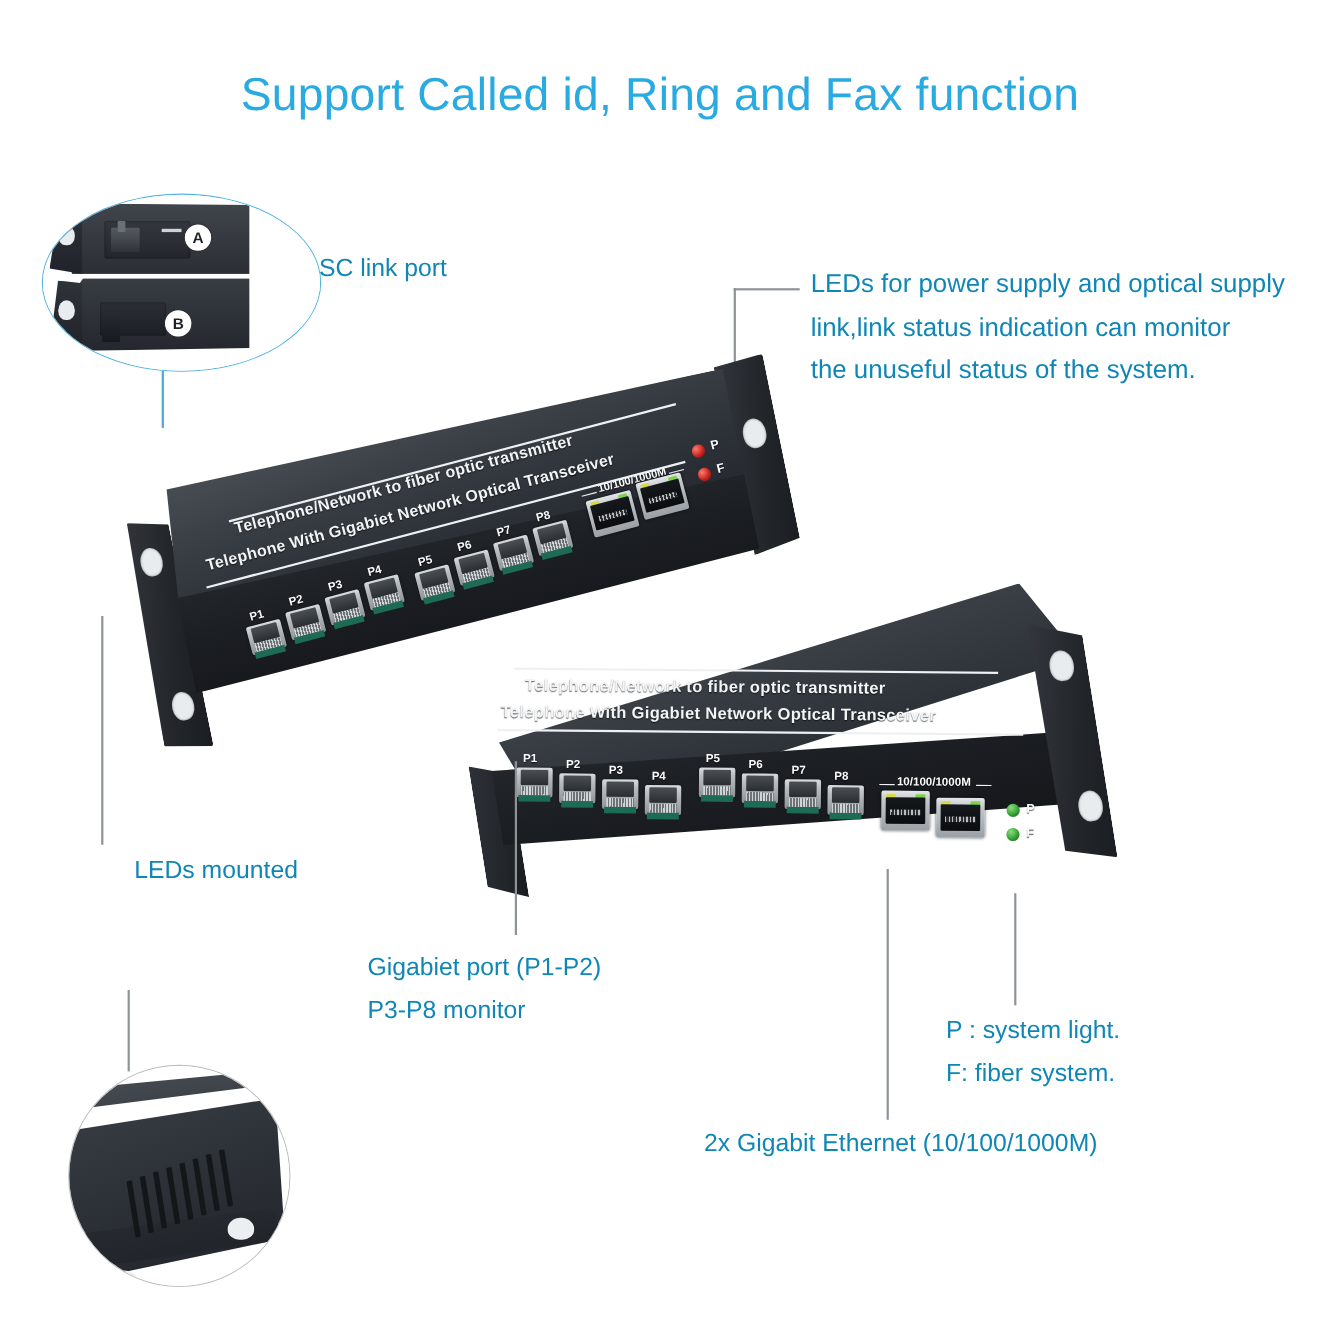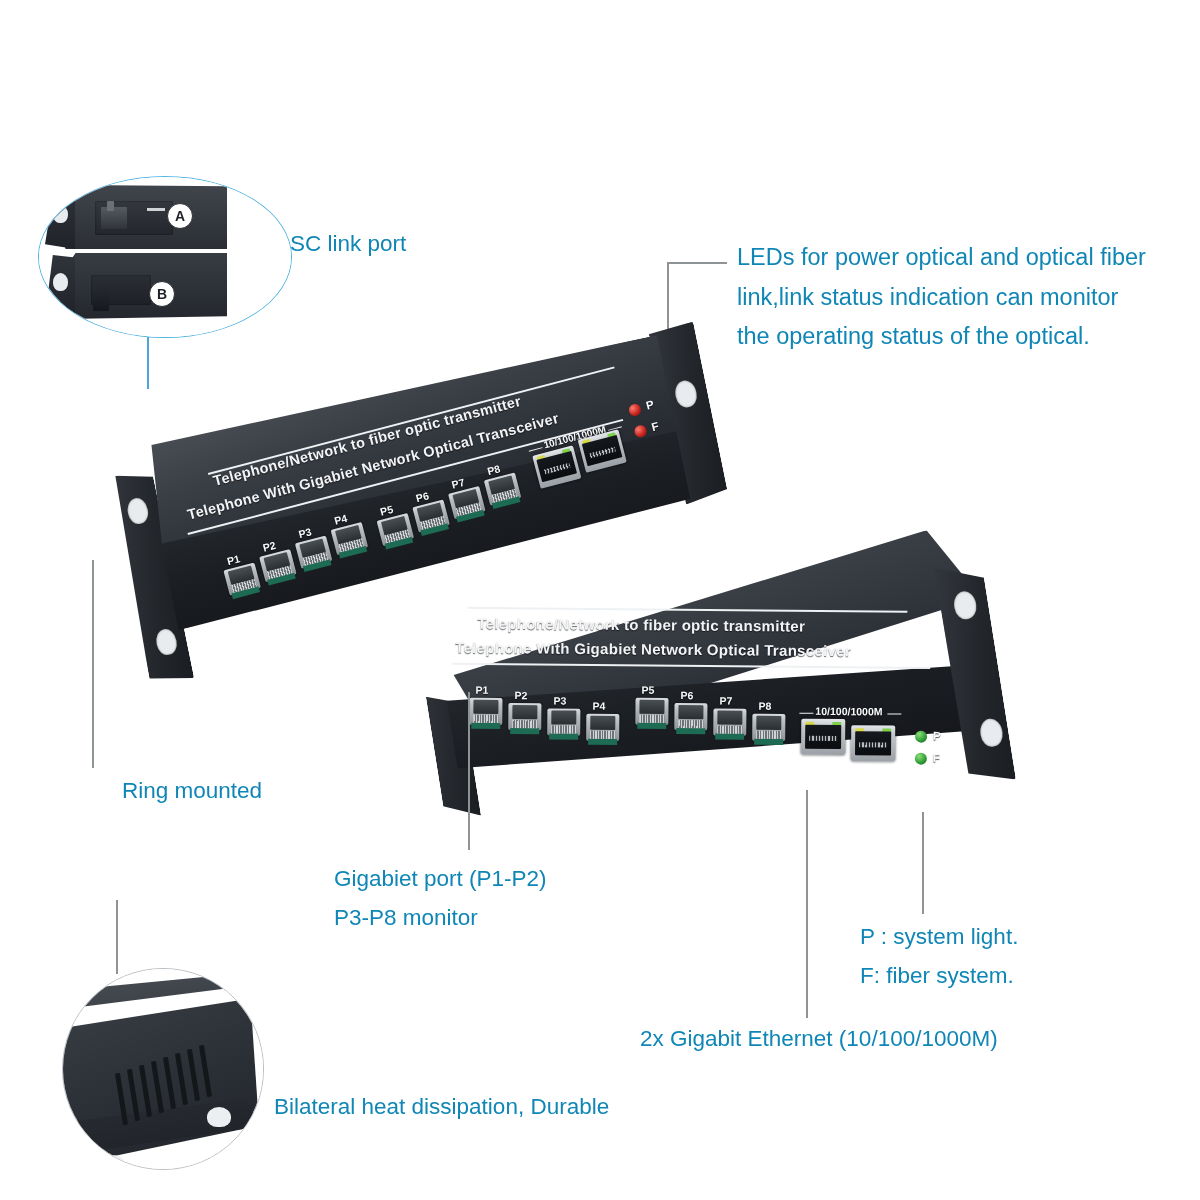--- a/index.html
+++ b/index.html
@@ -188,20 +188,21 @@
     background:linear-gradient(170deg,#2a2e34,#1b1e23);
   }
   .vent{position:absolute;background:#14171a;border-radius:1px;}
   .hv-hole{position:absolute;background:#eceff1;border-radius:50% 50% 44% 44%;}
 </style>
 </head>
 <body>
 
 <div id="stage">
 
+  <div class="title">Support Called id, Ring and Fax function</div>
 
   <div class="inset oval1">
     <div class="sc-wrap">
 
       <div class="sc-body" style="left:18px;top:8px;width:170px;height:64px;
            clip-path:polygon(12% 0,100% 2%,100% 100%,5% 100%,0 46%);"></div>
       <div class="sc-ear" style="left:6px;top:12px;width:30px;height:60px;
            clip-path:polygon(30% 0,100% 6%,100% 100%,0 92%);"></div>
       <div class="sc-slot" style="left:14px;top:28px;width:15px;height:18px;"></div>
 
@@ -228,23 +229,23 @@
       </div>
     </div>
   </div>
 
   <div class="lead blue" style="left:147px;top:337px;height:52px;"></div>
   <div class="callout" style="left:290px;top:233px;">SC link port</div>
 
   <div class="lead h" style="left:667px;top:262px;width:60px;"></div>
   <div class="lead v" style="left:667px;top:262px;height:206px;"></div>
   <div class="callout big" style="left:737px;top:246px;">
-    <span class="ln">LEDs for power optical and optical fiber</span>
+    <span class="ln">LEDs for power supply and optical supply</span>
     <span class="ln">link,link status indication can monitor</span>
-    <span class="ln">the operating status of the optical.</span>
+    <span class="ln">the unuseful status of the system.</span>
   </div>
 
   <div class="device" style="left:118px;top:378px;width:620px;height:250px;transform:rotate(-11.5deg);">
 
     <div class="bracket" style="left:2px;top:36px;width:44px;height:214px;
                 clip-path:polygon(16% 0,100% 4%,100% 100%,0 96%);"></div>
     <div class="keyhole" style="left:14px;top:62px;width:20px;height:26px;"></div>
     <div class="keyhole" style="left:16px;top:196px;width:20px;height:26px;"></div>
 
     <div class="bracket" style="left:560px;top:0px;width:46px;height:178px;
@@ -437,21 +438,21 @@
 
     <div style="position:absolute;left:530px;top:200px;width:56px;height:64px;transform:rotate(9.5deg);">
       <div class="ledp led-green" style="left:2px;top:10px;width:12px;height:12px;"></div>
       <div class="ledlbl" style="left:20px;top:9px;font-size:11.5px;">P</div>
       <div class="ledp led-green" style="left:2px;top:32px;width:12px;height:12px;"></div>
       <div class="ledlbl" style="left:20px;top:31px;font-size:11.5px;">F</div>
     </div>
   </div>
 
   <div class="lead v" style="left:92px;top:560px;height:208px;"></div>
-  <div class="callout" style="left:122px;top:780px;">Ring mounted</div>
+  <div class="callout" style="left:122px;top:780px;">LEDs mounted</div>
 
   <div class="lead v" style="left:468px;top:692px;height:158px;"></div>
   <div class="callout" style="left:334px;top:868px;">
     <span class="ln">Gigabiet port (P1-P2)</span>
     <span class="ln">P3-P8 monitor</span>
   </div>
 
   <div class="lead v" style="left:806px;top:790px;height:228px;"></div>
   <div class="callout" style="left:640px;top:1028px;">2x Gigabit Ethernet (10/100/1000M)</div>
 
@@ -477,15 +478,14 @@
       <div class="vent" style="left:92px;top:92px;width:5px;height:52px;transform:rotate(-9deg);"></div>
       <div class="vent" style="left:104px;top:88px;width:5px;height:52px;transform:rotate(-9deg);"></div>
       <div class="vent" style="left:116px;top:84px;width:5px;height:52px;transform:rotate(-9deg);"></div>
       <div class="vent" style="left:128px;top:80px;width:5px;height:52px;transform:rotate(-9deg);"></div>
       <div class="vent" style="left:140px;top:76px;width:5px;height:52px;transform:rotate(-9deg);"></div>
 
       <div class="hv-hole" style="left:144px;top:138px;width:24px;height:20px;"></div>
       <div class="hv-hole" style="left:38px;top:186px;width:24px;height:18px;"></div>
     </div>
   </div>
-  <div class="callout" style="left:274px;top:1096px;">Bilateral heat dissipation, Durable</div>
 
 </div>
 
 </body></html>

